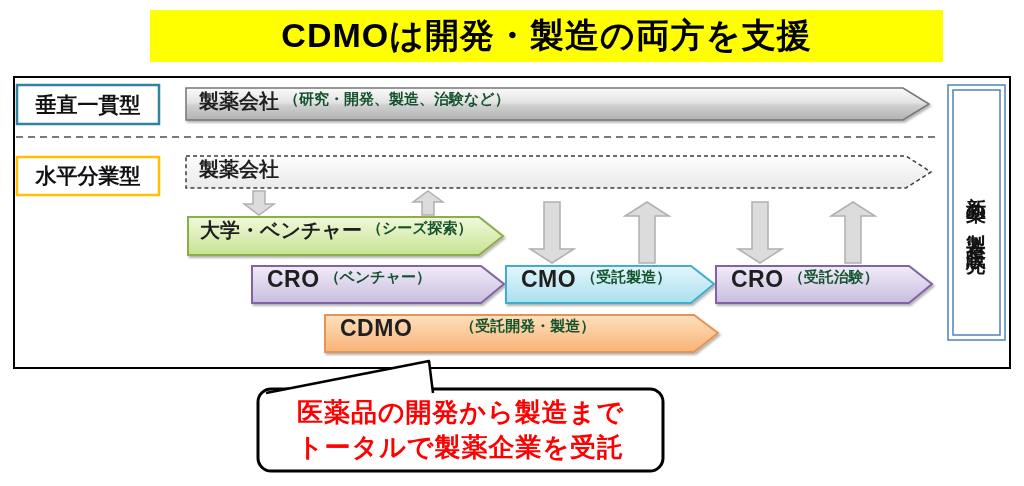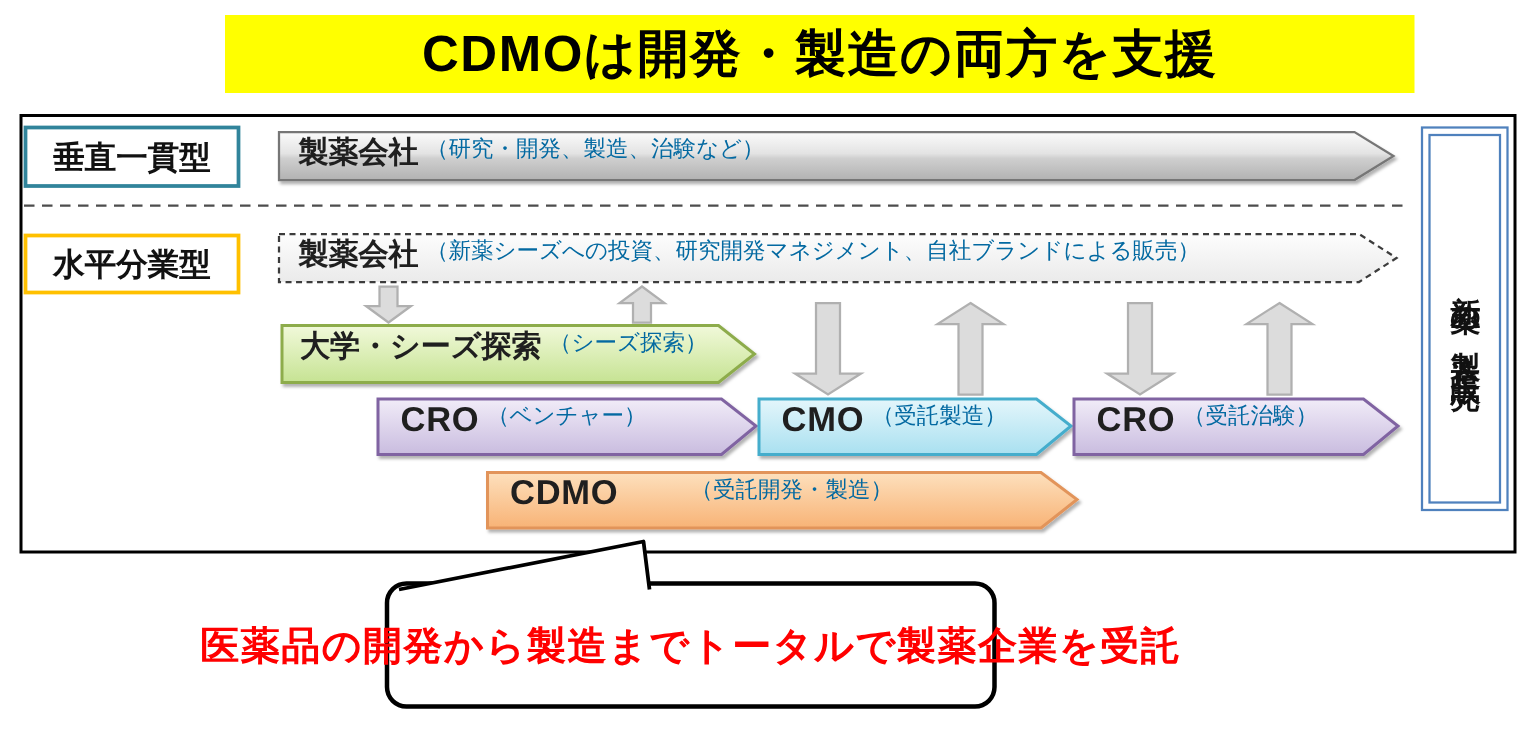--- a/index.html
+++ b/index.html
@@ -14,28 +14,28 @@
   }
   .banner .title{font-size:34px;font-weight:800;color:#000;letter-spacing:1px;white-space:nowrap;}
   
   svg.layer{position:absolute;left:0;top:0;z-index:1;}
   
   .ov{position:absolute;z-index:2;white-space:nowrap;}
   .rowlabel{display:flex;align-items:center;justify-content:center;font-size:21px;font-weight:700;color:#111;}
   .alabel{display:flex;gap:5px;}
   .alabel .name{font-size:20px;font-weight:600;color:#1f1f1f;}
   .alabel.latin .name{font-size:23px;font-weight:700;letter-spacing:.5px;}
-  .alabel .detail{font-size:15px;font-weight:400;color:#0369a1;padding-top:2px;}
+  .alabel .detail{font-size:15px;font-weight:700;color:#14532d;padding-top:2px;}
   .vbox{display:flex;align-items:center;justify-content:center;}
   .vbox .vtext{
     writing-mode:vertical-rl;text-orientation:upright;
     font-size:20px;font-weight:600;letter-spacing:5px;color:#111;line-height:1;
   }
   .callout-text{
-    display:flex;flex-direction:row;align-items:center;justify-content:center;
+    display:flex;flex-direction:column;align-items:center;justify-content:center;
     text-align:left;
   }
   .callout-text span{font-size:26px;font-weight:800;color:#ff0000;line-height:35px;letter-spacing:1px;}
 </style>
 </head>
 <body>
 
 <div id="stage">
 
   <div class="banner">
@@ -111,24 +111,23 @@
 
   <div class="ov rowlabel" style="left:17px;top:157px;width:142px;height:38px;">水平分業型</div>
   <div class="ov rowlabel" style="left:17px;top:85px;width:142px;height:39px;">垂直一貫型</div>
 
   <div class="ov alabel" style="left:199px;top:88px;height:32px;">
     <span class="name">製薬会社</span>
     <span class="detail">（研究・開発、製造、治験など）</span>
   </div>
   <div class="ov alabel" style="left:199px;top:156px;height:32px;">
     <span class="name">製薬会社</span>
-    <span class="detail">（新薬シーズへの投資、研究開発マネジメント、自社ブランドによる販売）</span>
   </div>
   <div class="ov alabel" style="left:200px;top:217px;height:38px;">
-    <span class="name">大学・シーズ探索</span>
+    <span class="name">大学・ベンチャー</span>
     <span class="detail">（シーズ探索）</span>
   </div>
   <div class="ov alabel latin" style="left:267px;top:266px;height:37px;">
     <span class="name">CRO</span>
     <span class="detail">（ベンチャー）</span>
   </div>
   <div class="ov alabel latin" style="left:521px;top:266px;height:37px;">
     <span class="name">CMO</span>
     <span class="detail">（受託製造）</span>
   </div>

